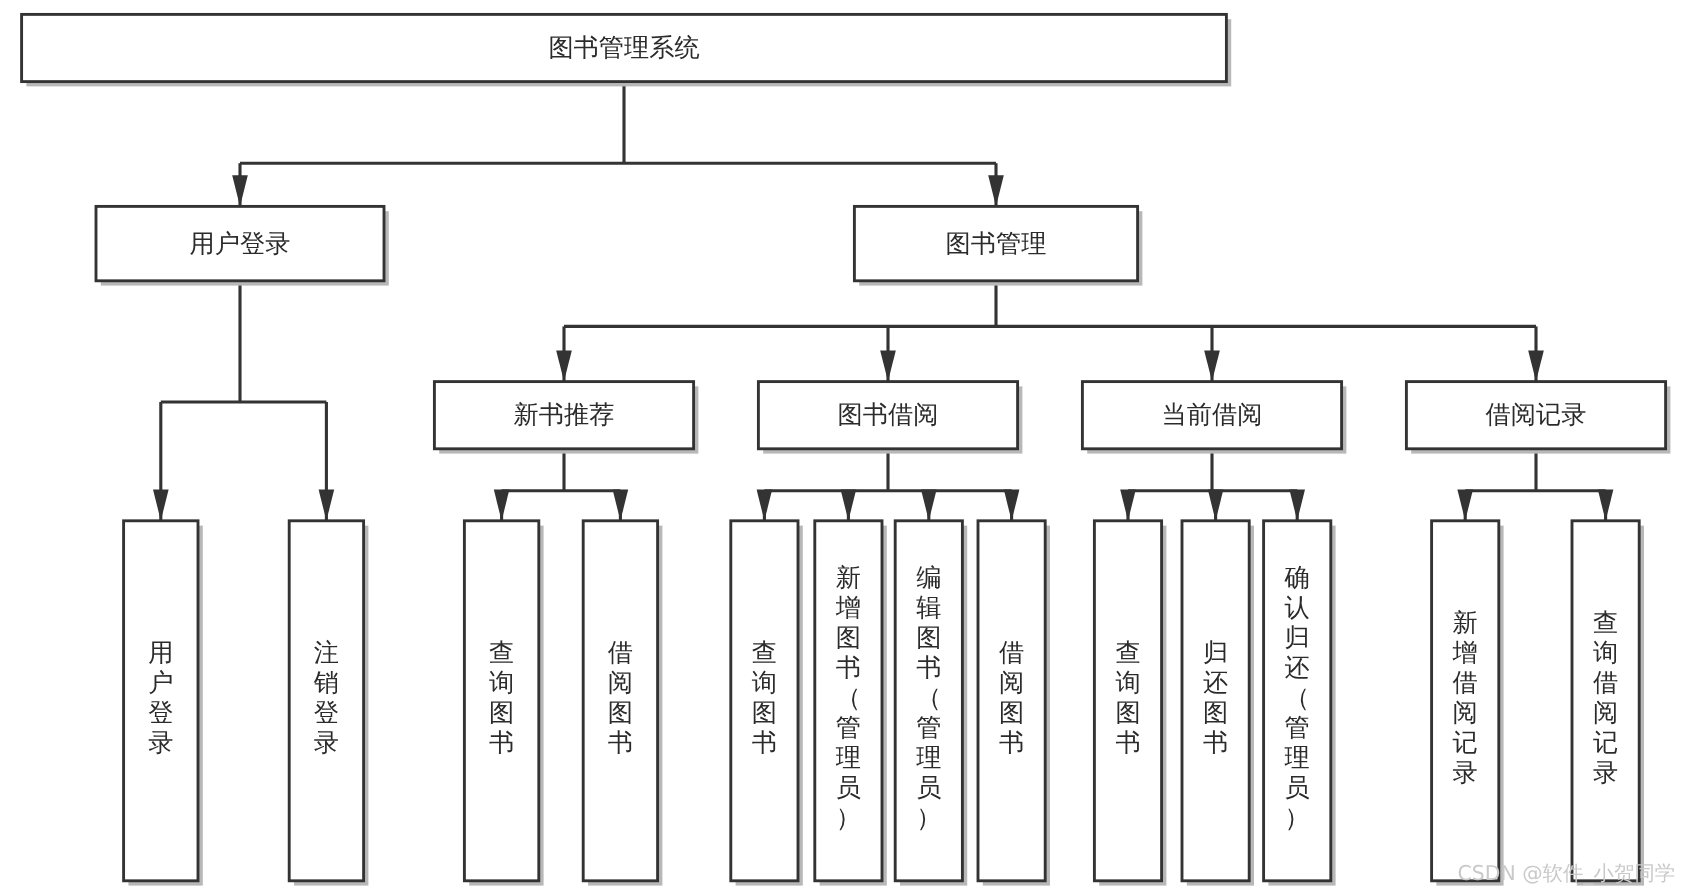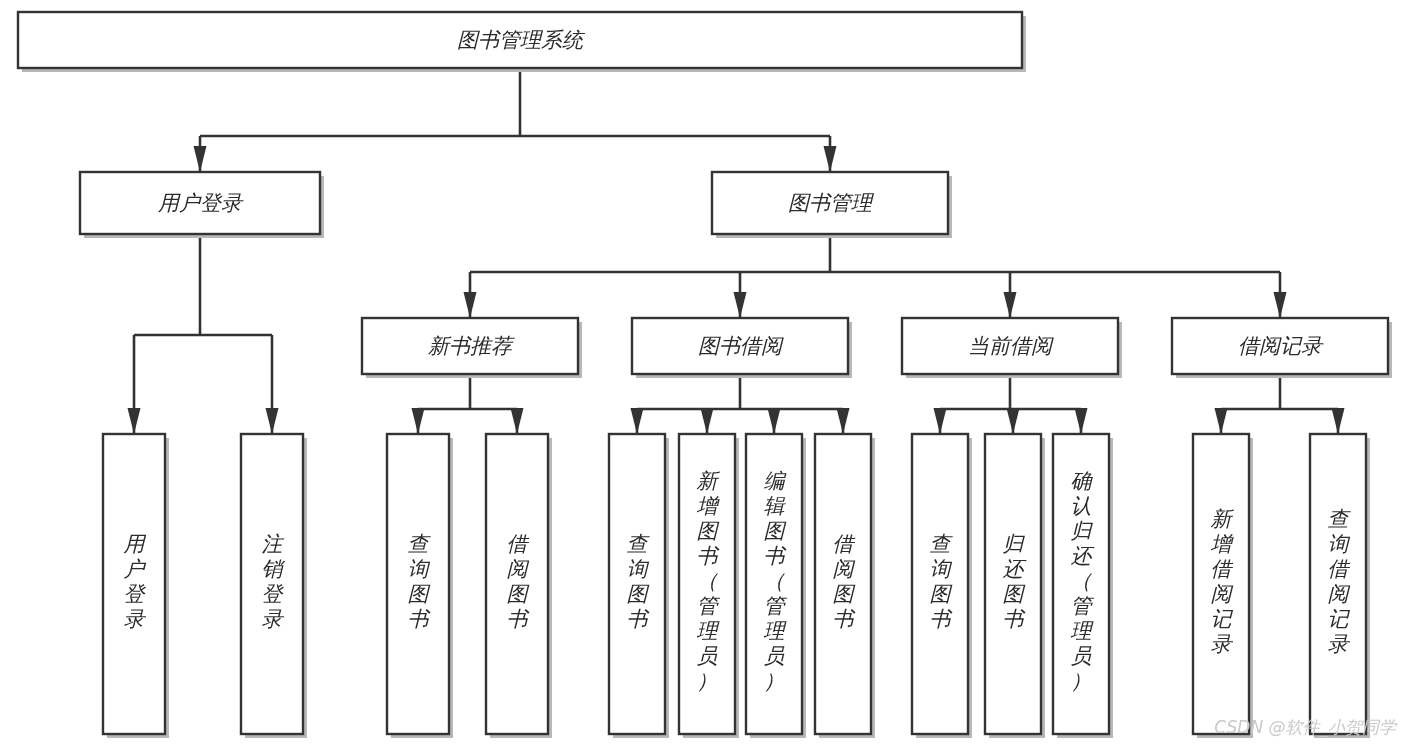--- a/index.html
+++ b/index.html
@@ -12,21 +12,20 @@
     width: 1405px;
     height: 747px;
     font-family: "DejaVu Sans", "Liberation Sans", sans-serif;
     overflow: hidden;
   }
   #diagram-root {
     position: relative;
     width: 1405px;
     height: 747px;
     background: #ffffff;
-    font-style: italic;
   }
   svg.diagram-canvas {
     position: absolute;
     top: 0;
     left: 0;
     width: 1405px;
     height: 747px;
     display: block;
   }
   .node-box {

